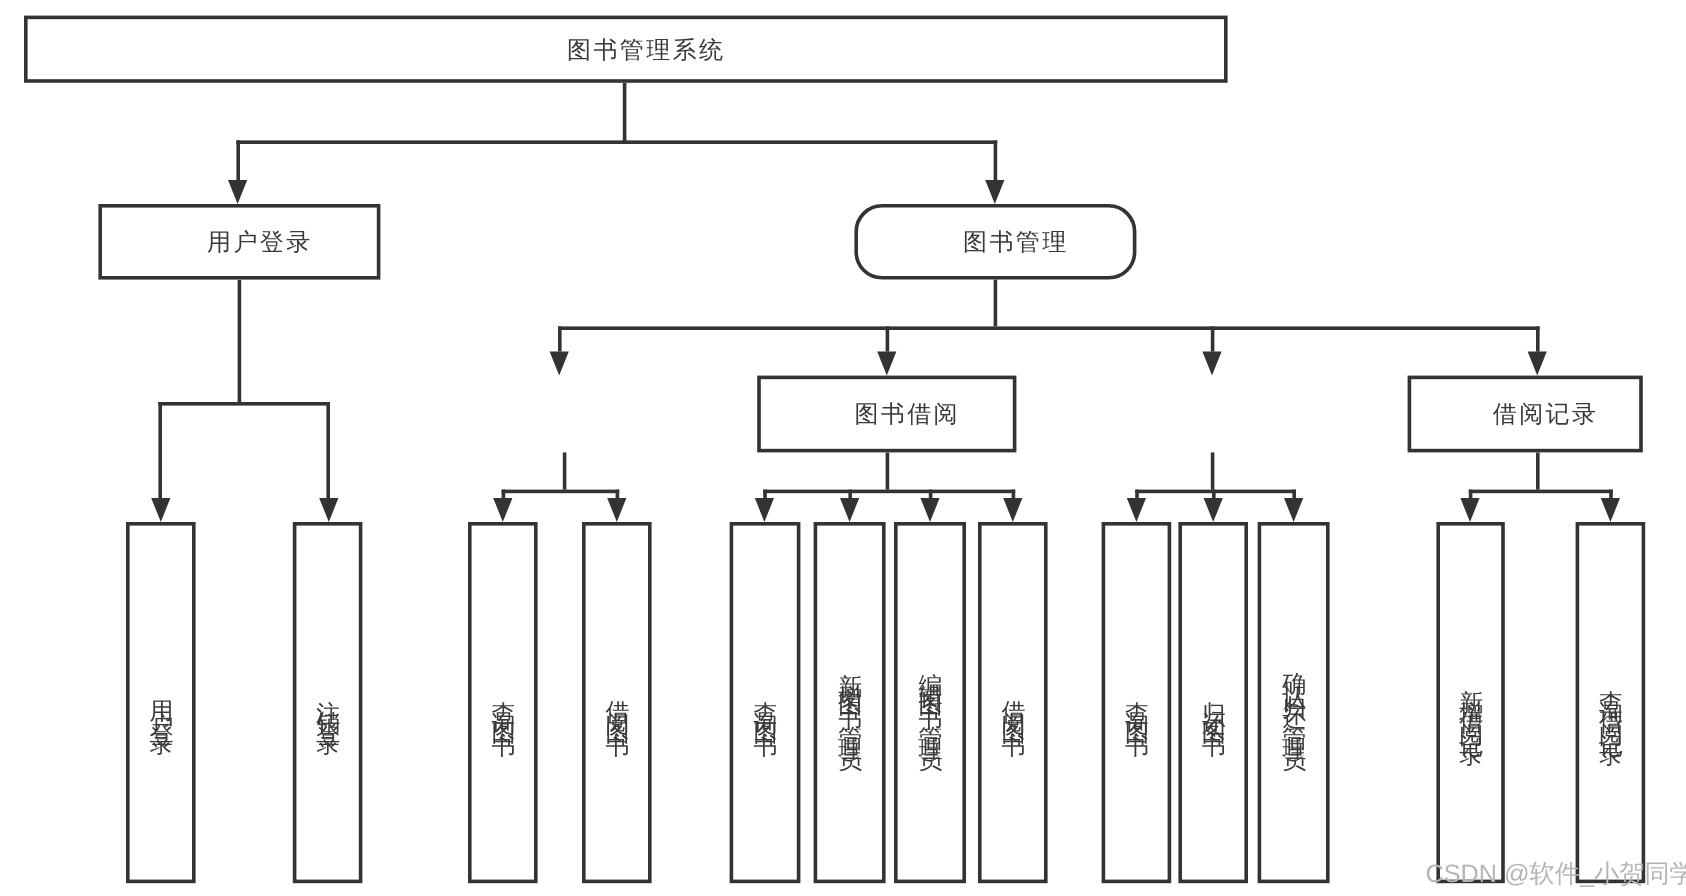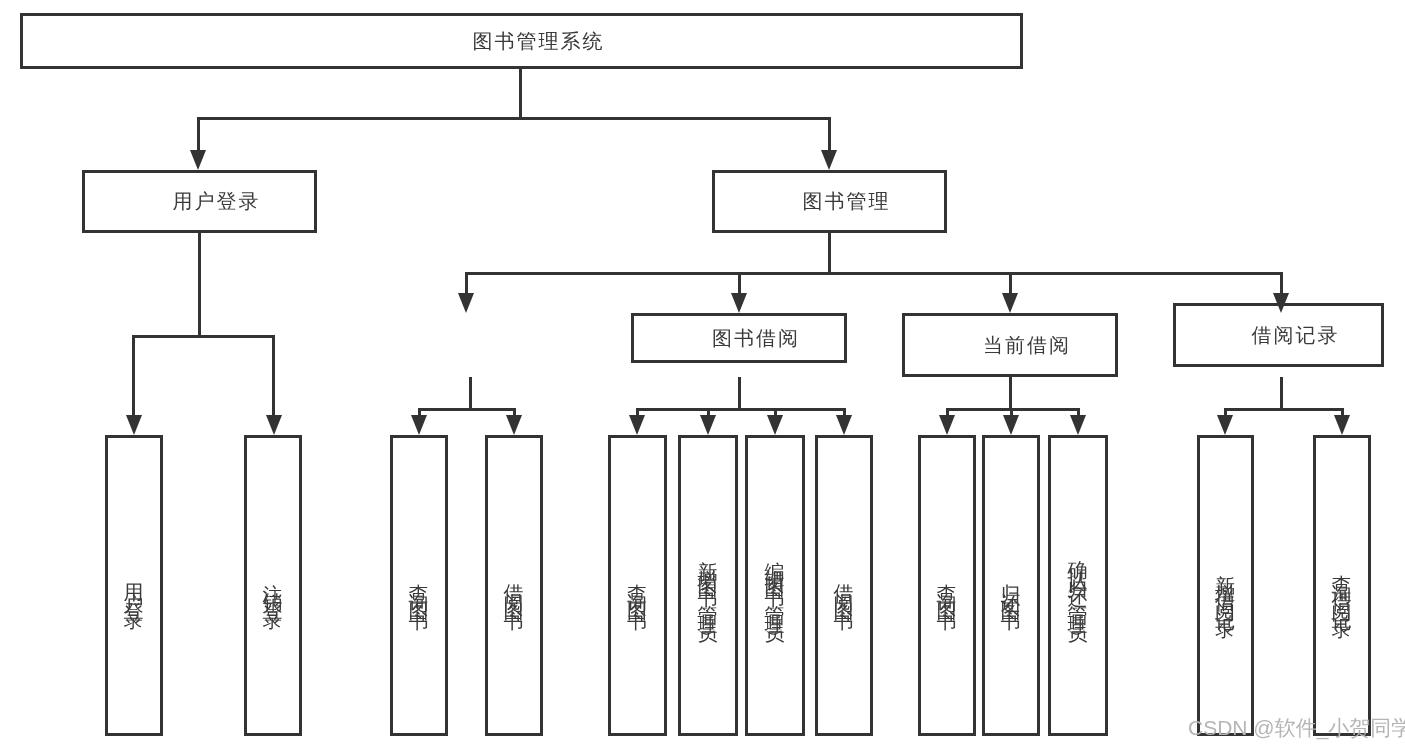--- a/index.html
+++ b/index.html
@@ -70,21 +70,21 @@
   <div class="ln" style="left:519px;top:69px;width:3px;height:50px;"></div>
   <div class="ln" style="left:197px;top:117px;width:634px;height:3px;"></div>
   <div class="ln" style="left:197px;top:117px;width:3px;height:34px;"></div>
   <div class="arrow" style="left:190px;top:150px;"></div>
   <div class="ln" style="left:828px;top:117px;width:3px;height:34px;"></div>
   <div class="arrow" style="left:821px;top:150px;"></div>
 
   <div class="hbox" style="left:82px;top:170px;width:235px;height:63px;">
     <span>用户登录</span>
   </div>
-  <div class="hbox" style="left:712px;top:170px;width:235px;height:63px;">
+  <div class="hbox" style="left:712px;top:170px;width:235px;height:63px;border-radius:23px;">
     <span>图书管理</span>
   </div>
 
   <div class="ln" style="left:198px;top:233px;width:3px;height:102px;"></div>
   <div class="ln" style="left:132px;top:335px;width:143px;height:3px;"></div>
   <div class="ln" style="left:132px;top:335px;width:3px;height:80px;"></div>
   <div class="arrow" style="left:126px;top:415px;"></div>
   <div class="ln" style="left:272px;top:335px;width:3px;height:80px;"></div>
   <div class="arrow" style="left:266px;top:415px;"></div>
 
@@ -92,27 +92,24 @@
   <div class="ln" style="left:465px;top:272px;width:818px;height:3px;"></div>
   <div class="ln" style="left:465px;top:272px;width:3px;height:21px;"></div>
   <div class="arrow" style="left:458px;top:293px;"></div>
   <div class="ln" style="left:738px;top:272px;width:3px;height:21px;"></div>
   <div class="arrow" style="left:731px;top:293px;"></div>
   <div class="ln" style="left:1009px;top:272px;width:3px;height:21px;"></div>
   <div class="arrow" style="left:1002px;top:293px;"></div>
   <div class="ln" style="left:1280px;top:272px;width:3px;height:21px;"></div>
   <div class="arrow" style="left:1273px;top:293px;"></div>
 
-  <div class="hbox" style="left:631px;top:313px;width:216px;height:50px;">
+  <div class="hbox" style="left:631px;top:313px;width:216px;height:64px;">
     <span>图书借阅</span>
   </div>
-  <div class="hbox" style="left:902px;top:313px;width:216px;height:64px;">
-    <span>当前借阅</span>
-  </div>
-  <div class="hbox" style="left:1173px;top:303px;width:211px;height:64px;">
+  <div class="hbox" style="left:1173px;top:313px;width:196px;height:64px;">
     <span>借阅记录</span>
   </div>
 
   <div class="ln" style="left:469px;top:377px;width:3px;height:31px;"></div>
   <div class="ln" style="left:418px;top:408px;width:98px;height:3px;"></div>
   <div class="ln" style="left:418px;top:408px;width:3px;height:7px;"></div>
   <div class="arrow" style="left:411px;top:415px;"></div>
   <div class="ln" style="left:513px;top:408px;width:3px;height:7px;"></div>
   <div class="arrow" style="left:506px;top:415px;"></div>
 

